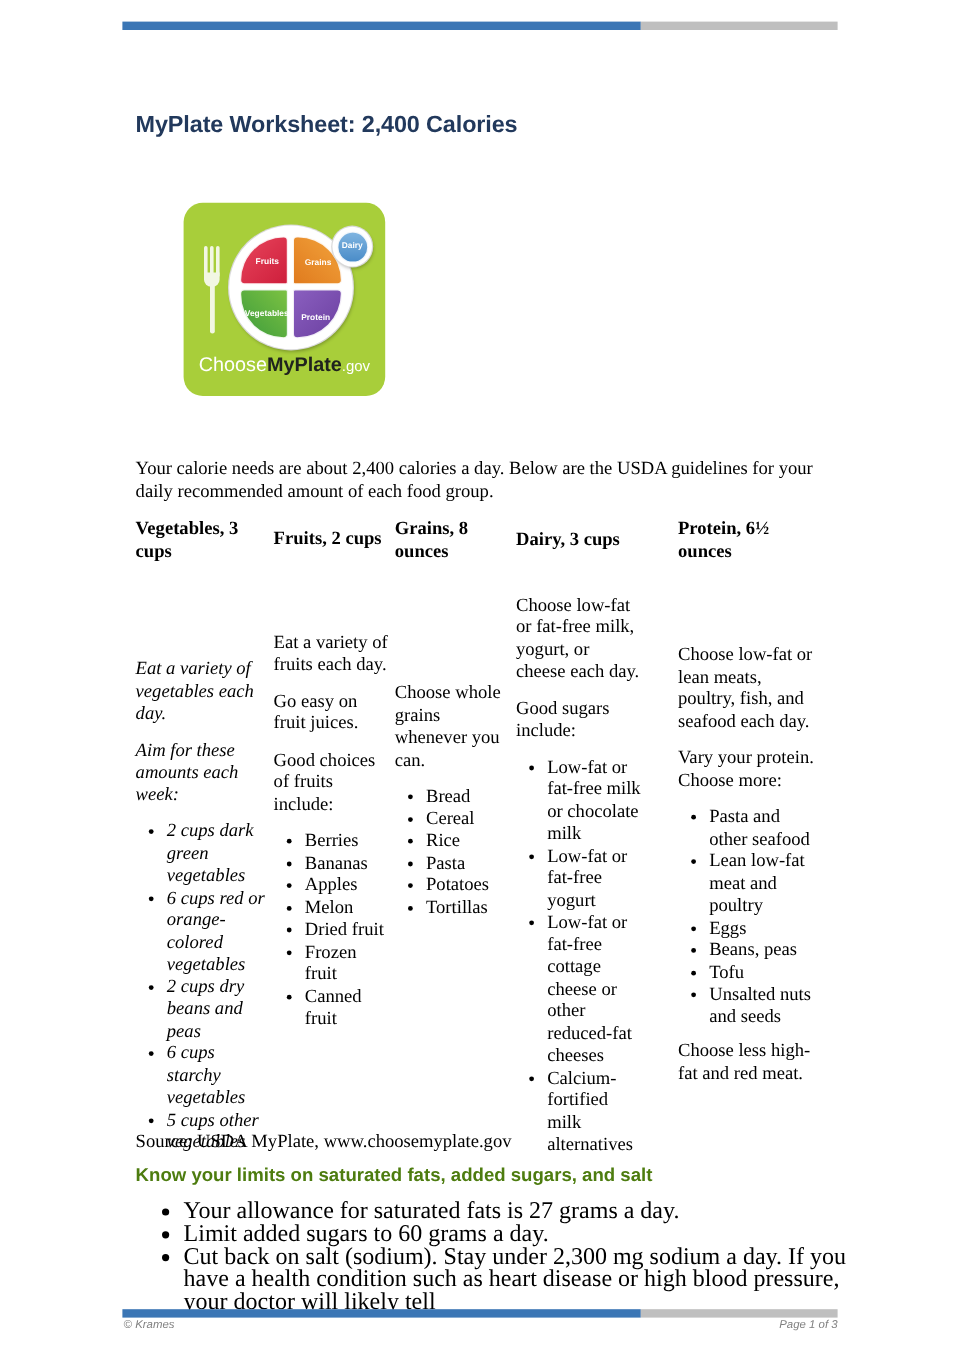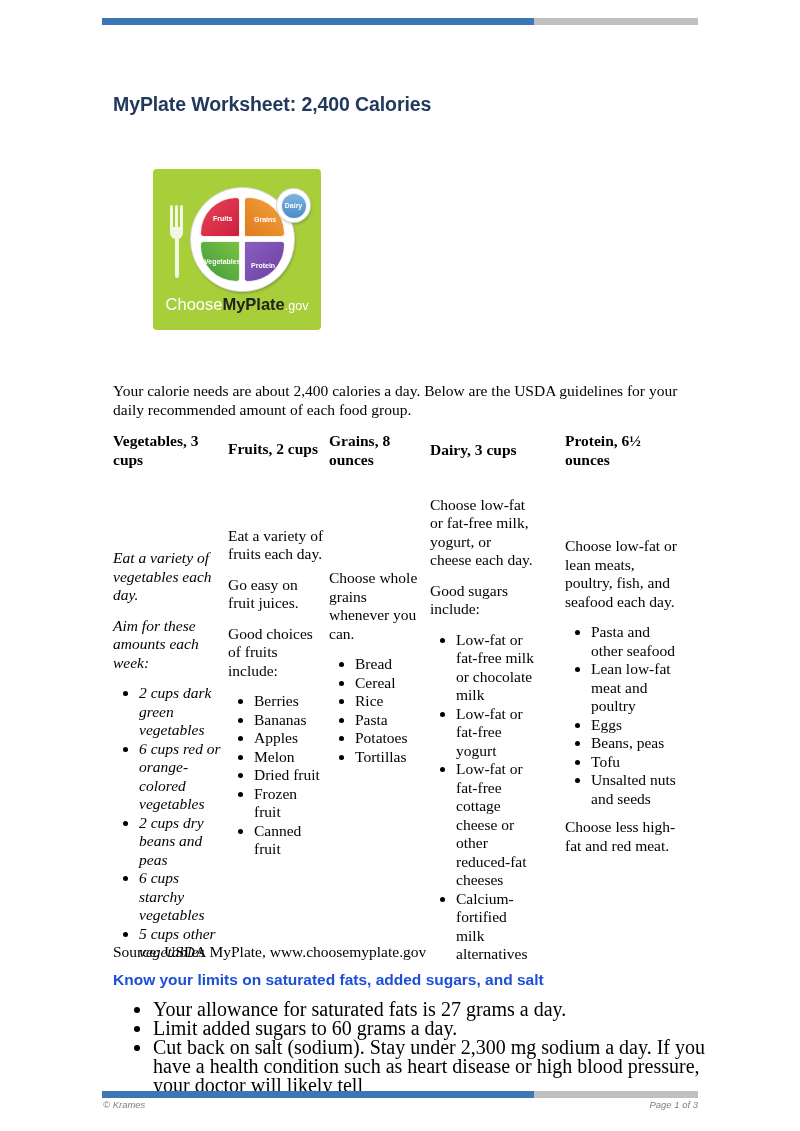--- a/index.html
+++ b/index.html
@@ -50,21 +50,21 @@
   }
 
   
   .myplate {
     position: absolute;
     left: 153px;
     top: 169px;
     width: 168px;
     height: 161px;
     background: #A8CE3A;
-    border-radius: 4px;
+    border-radius: 16px;
   }
   .mp-fork {
     position: absolute;
     left: 17px;
     top: 36px;
     width: 15px;
     height: 72px;
   }
   .mp-fork .tine {
     position: absolute;
@@ -253,21 +253,21 @@
   }
 
   
   .limits-heading {
     position: absolute;
     left: 113px;
     top: 971px;
     font-family: "Liberation Sans", sans-serif;
     font-weight: bold;
     font-size: 15.5px;
-    color: #1d4ed8;
+    color: #4d7c0f;
   }
 
   .limits-list {
     position: absolute;
     left: 113px;
     top: 1000px;
     width: 580px;
     margin: 0;
     padding-left: 40px;
     font-size: 20px;
@@ -403,20 +403,21 @@
         <li>Low-fat or fat-free cottage cheese or other reduced-fat cheeses</li>
         <li>Calcium-fortified milk alternatives</li>
       </ul>
     </div>
   </div>
 
   <div class="col col-protein">
     <h3>Protein, 6½ ounces</h3>
     <div class="body">
       <p>Choose low-fat or lean meats, poultry, fish, and seafood each day.</p>
+      <p>Vary your protein. Choose more:</p>
       <ul>
         <li>Pasta and other seafood</li>
         <li>Lean low-fat meat and poultry</li>
         <li>Eggs</li>
         <li>Beans, peas</li>
         <li>Tofu</li>
         <li>Unsalted nuts and seeds</li>
       </ul>
       <p>Choose less high-fat and red meat.</p>
     </div>

